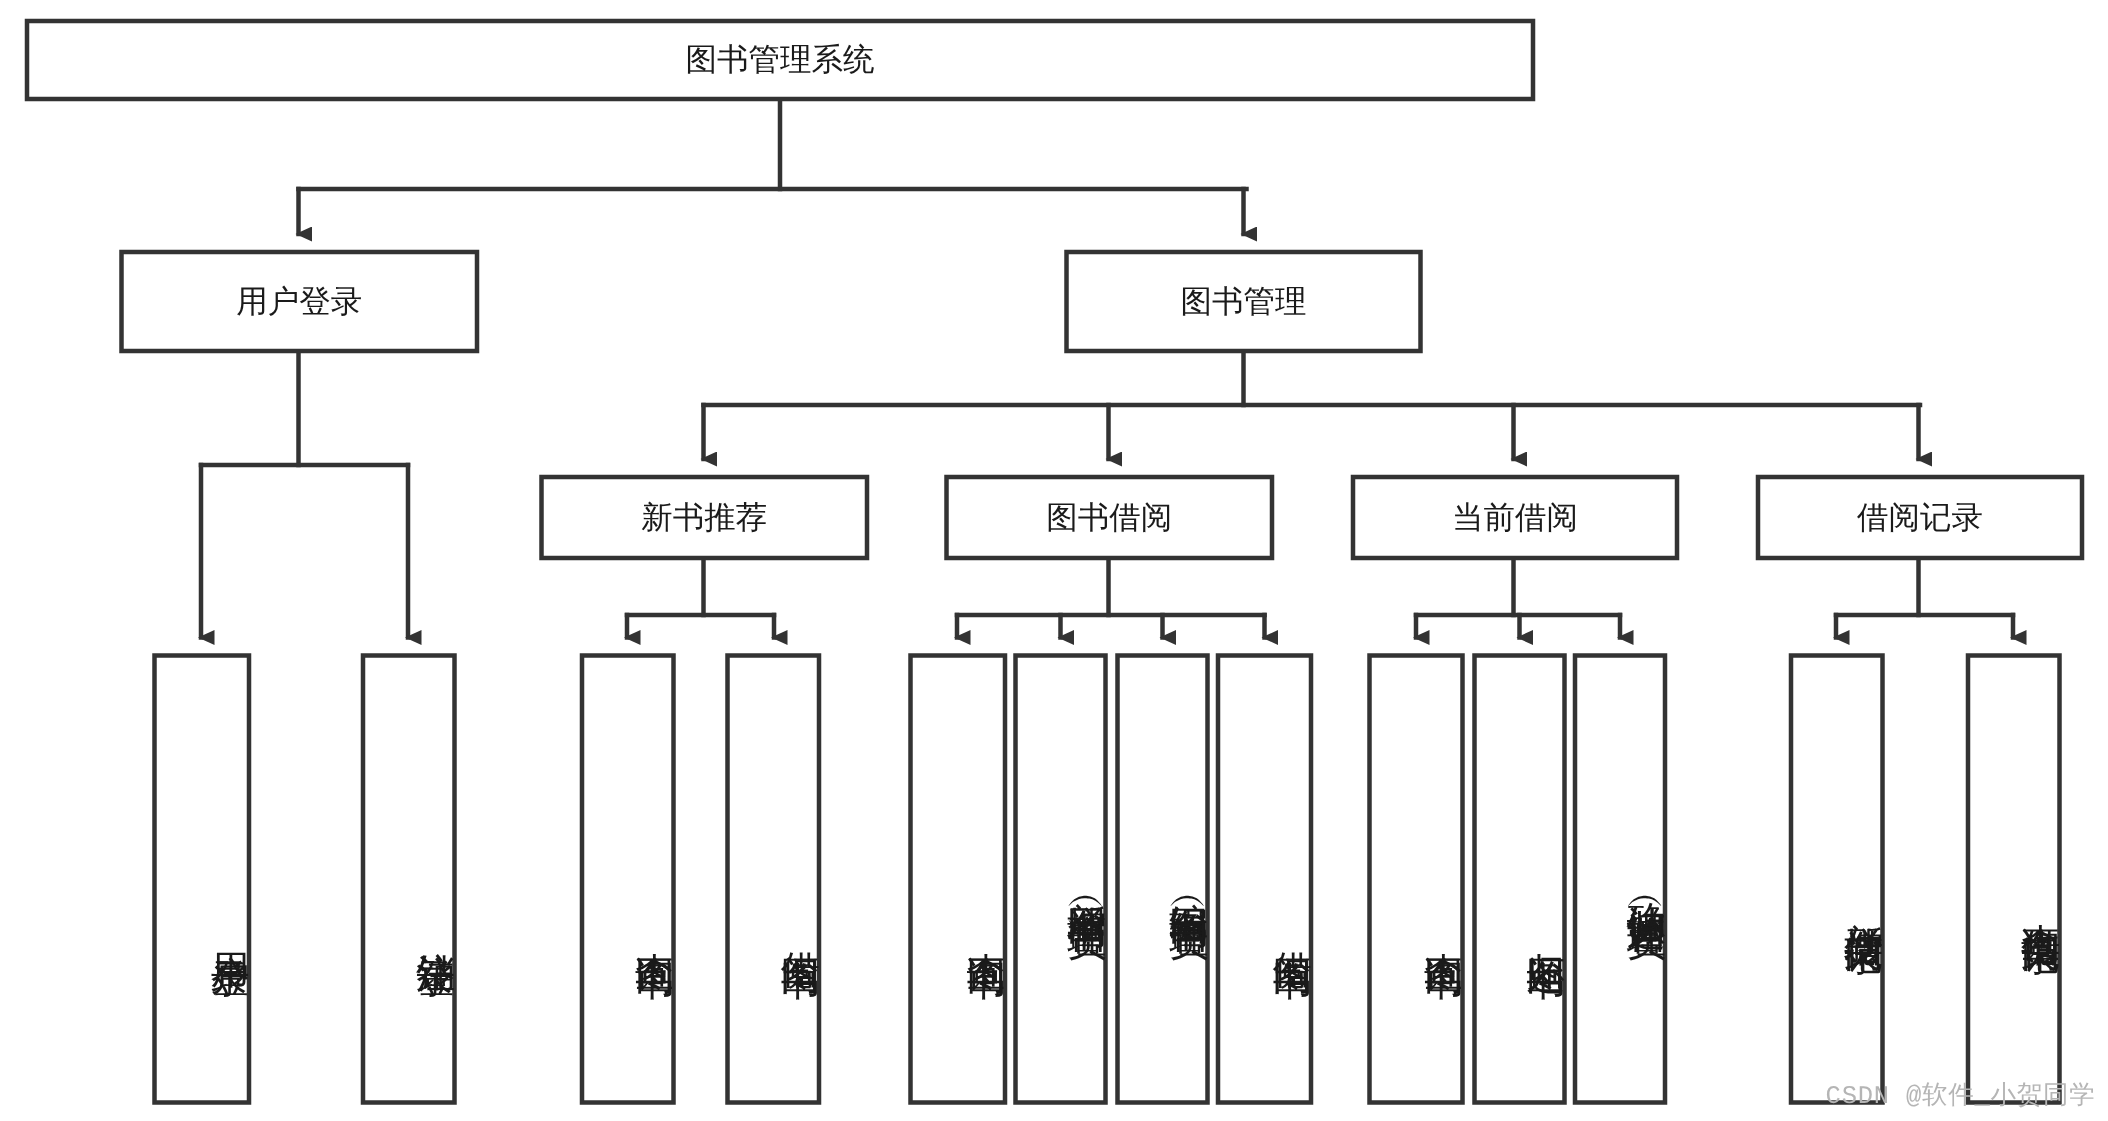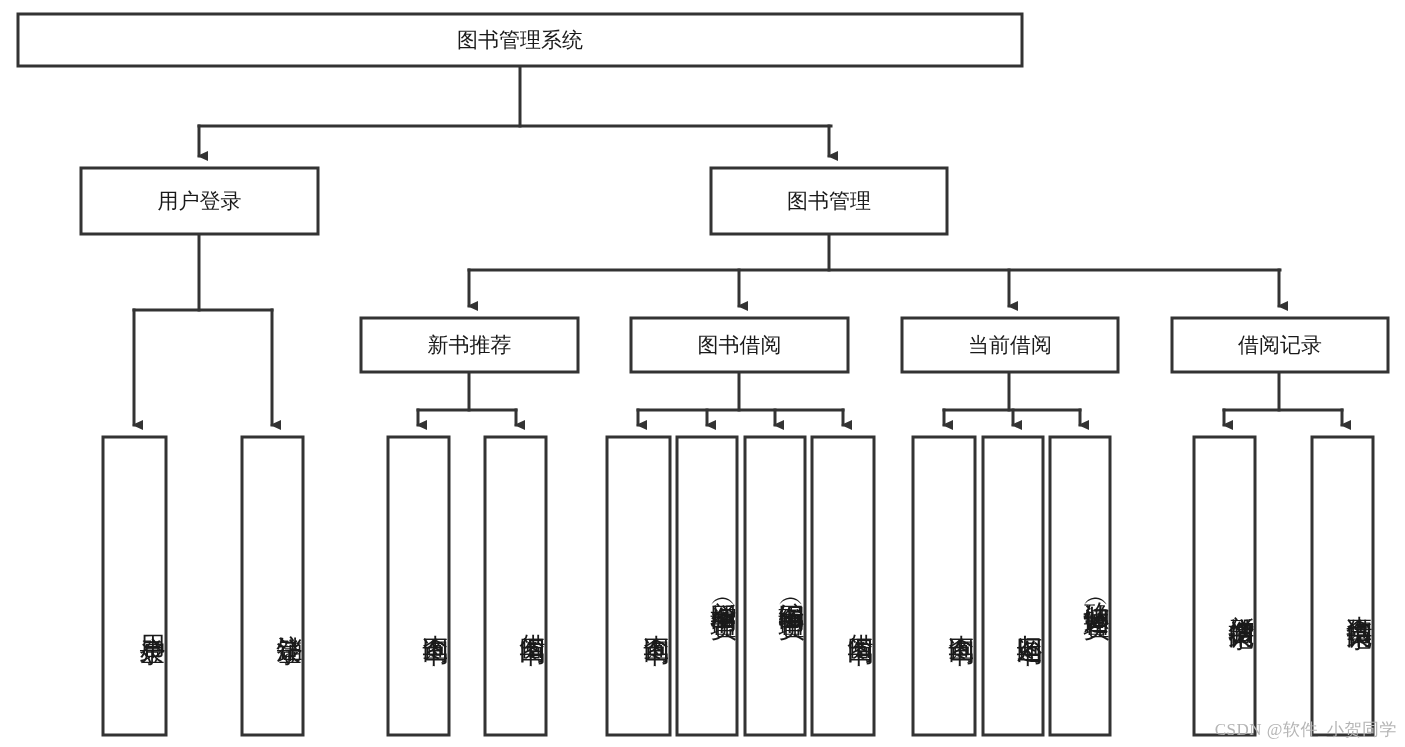--- a/index.html
+++ b/index.html
@@ -56,21 +56,21 @@
     display: flex;
     align-items: flex-start;
     justify-content: center;
     pointer-events: none;
     white-space: nowrap;
   }
   .watermark {
     position: absolute;
     right: 8px;
     bottom: 6px;
-    font-family: Liberation Serif, serif;
+    font-family: Liberation Mono, monospace;
     font-size: 17px;
     color: #b5b5b5;
     letter-spacing: 0.5px;
     white-space: nowrap;
   }
 </style>
 </head>
 <body>
 
 <div id="diagram-root">

